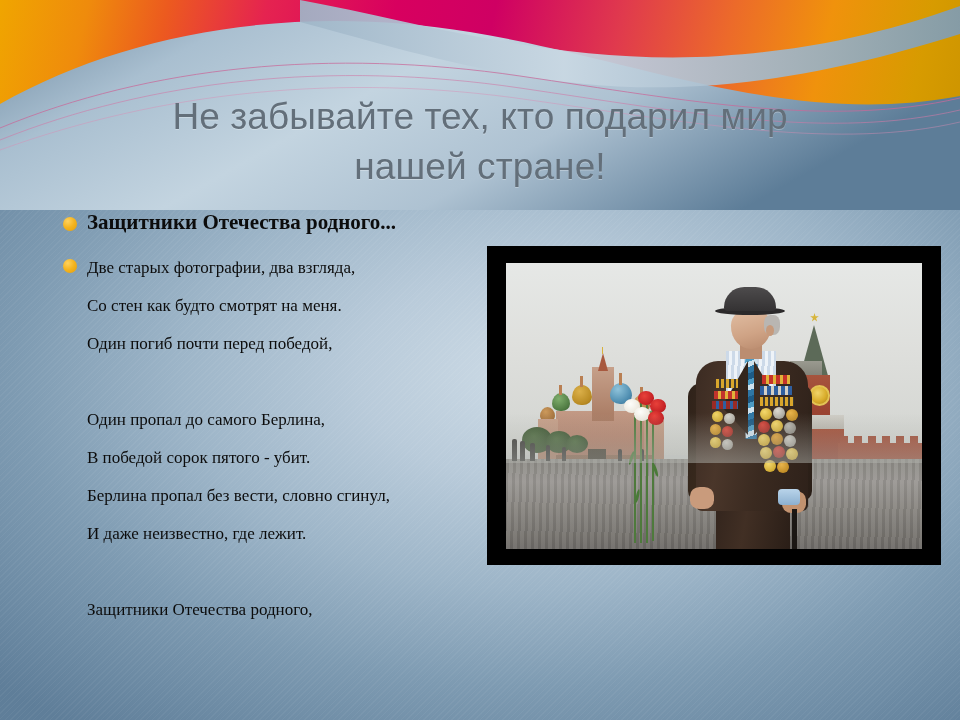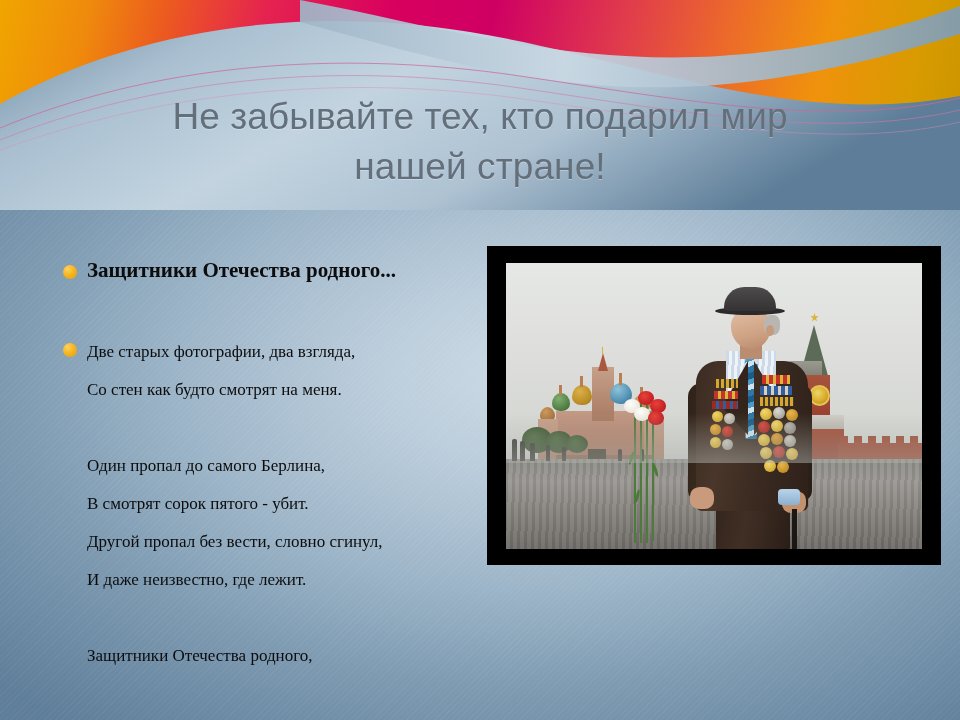--- a/index.html
+++ b/index.html
@@ -49,21 +49,21 @@
     color:#636f7a;letter-spacing:.1px;
     text-shadow:0 1px 0 rgba(255,255,255,.28);
   }
 
   
   #content{
     position:absolute;left:45px;top:207px;width:700px;
     color:#0c0c0c;
   }
   .bullet-row{
-    position:relative;padding-left:42px;margin-top:48px;
+    position:relative;padding-left:42px;
   }
   .bullet-dot{
     position:absolute;left:18px;top:10px;
     width:14px;height:14px;border-radius:50%;
     background:radial-gradient(circle at 34% 30%, #ffd25e 0%, #f5b41f 48%, #e29e08 100%);
   }
   .b1{
     font-size:21px;line-height:30px;font-weight:bold;
     font-family:"Liberation Serif", serif;
     margin-bottom:12px;
@@ -240,24 +240,25 @@
 
     <div class="bullet-row b1">
       <span class="bullet-dot"></span>
       <span>Защитники Отечества родного...</span>
     </div>
 
     <div class="bullet-row b2">
       <span class="bullet-dot"></span>
       <span class="ln">Две старых фотографии, два взгляда,</span>
       <span class="ln">Со стен как будто смотрят на меня.</span>
+      <span class="ln">Один погиб почти перед победой,</span>
       <span class="ln blank"></span>
       <span class="ln">Один пропал до самого Берлина,</span>
-      <span class="ln">В смотрят сорок пятого - убит.</span>
-      <span class="ln">Другой пропал без вести, словно сгинул,</span>
+      <span class="ln">В победой сорок пятого - убит.</span>
+      <span class="ln">Берлина пропал без вести, словно сгинул,</span>
       <span class="ln">И даже неизвестно, где лежит.</span>
       <span class="ln blank"></span>
       <span class="ln">Защитники Отечества родного,</span>
     </div>
   </div>
 
   <div id="photo-frame">
     <div id="photo">
 
       <div class="ph sky"></div>

